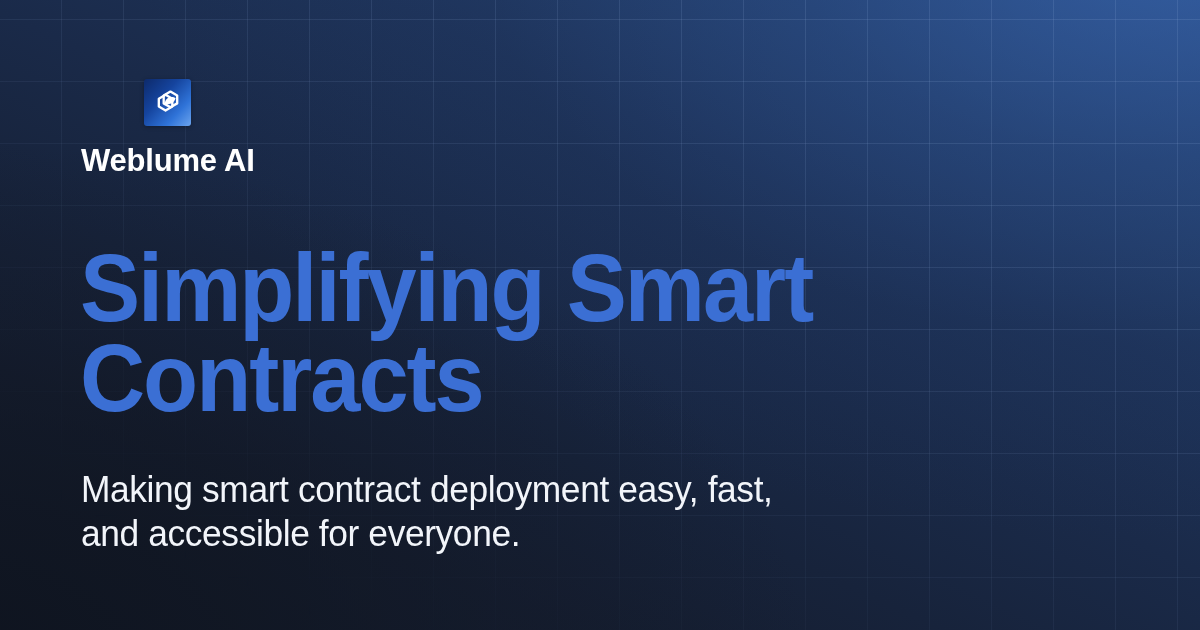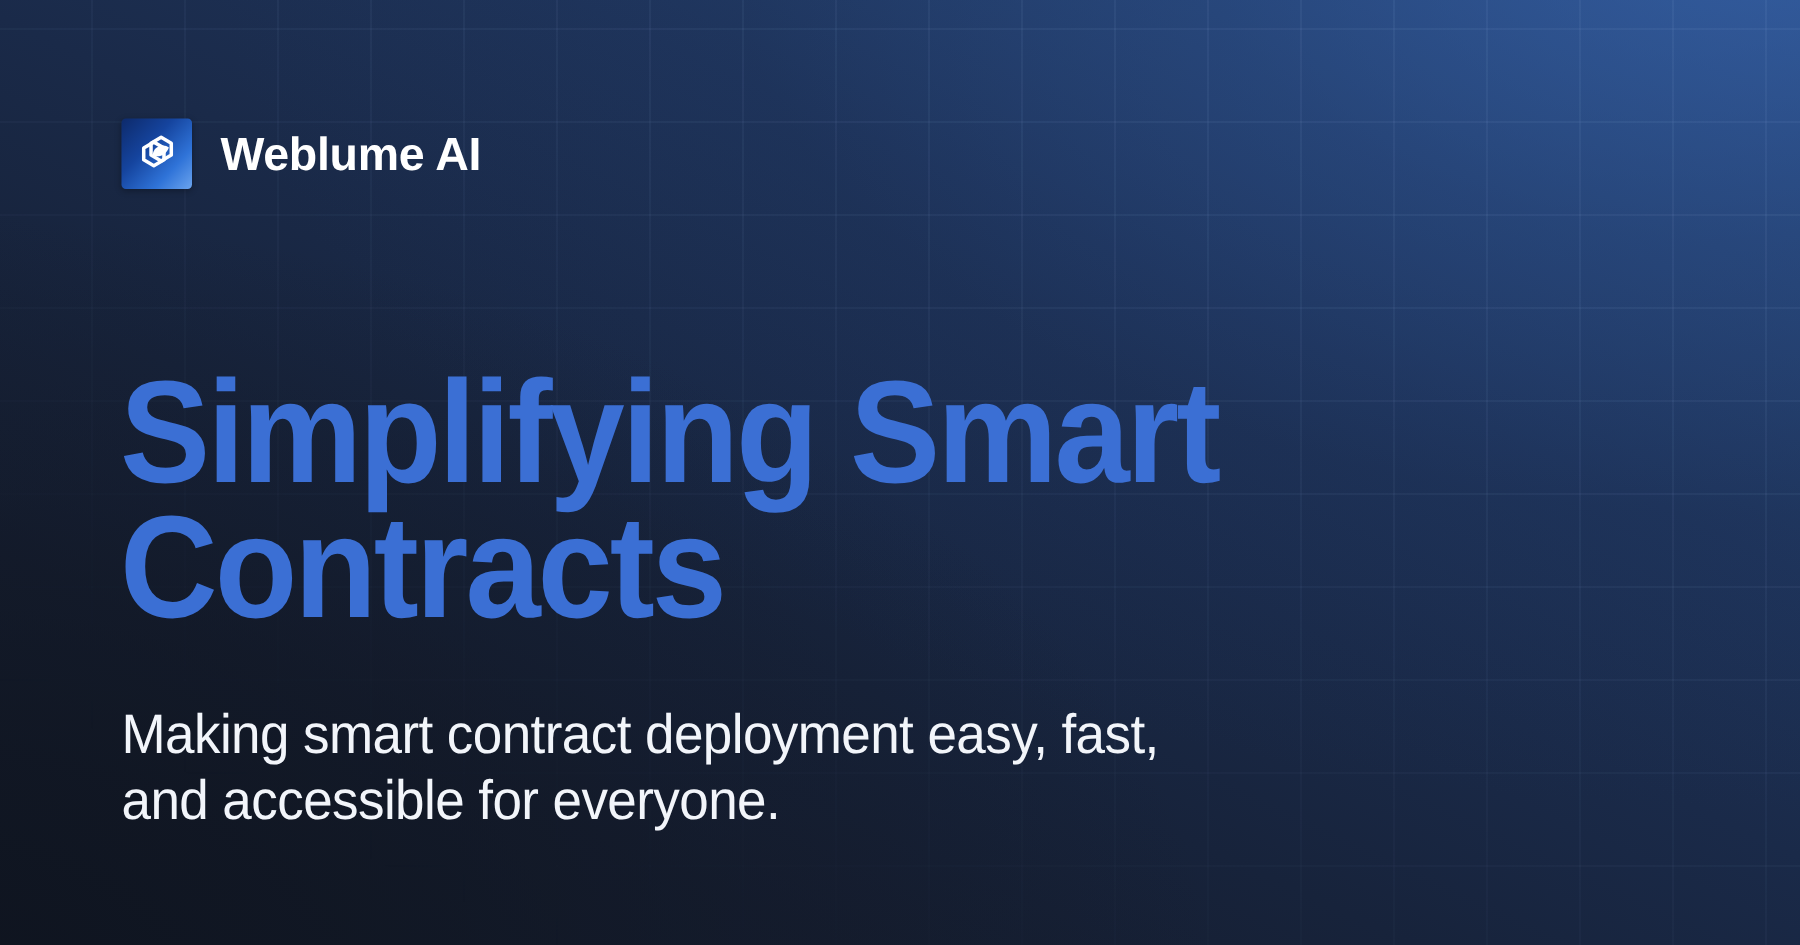--- a/index.html
+++ b/index.html
@@ -103,20 +103,21 @@
   }
 
   
   .brand {
     position:absolute;
     left:81px;
     top:79px;
     display:flex;
     align-items:center;
     gap:19px;
+    flex-direction:column;
   }
 
   .brand-mark {
     width:47px;
     height:47px;
     flex:0 0 47px;
     border-radius:3px;
     background:linear-gradient(133deg, #0d2a6b 0%, #15449e 38%, #2f73d8 72%, #6ba4ee 100%);
     display:flex;
     align-items:center;

